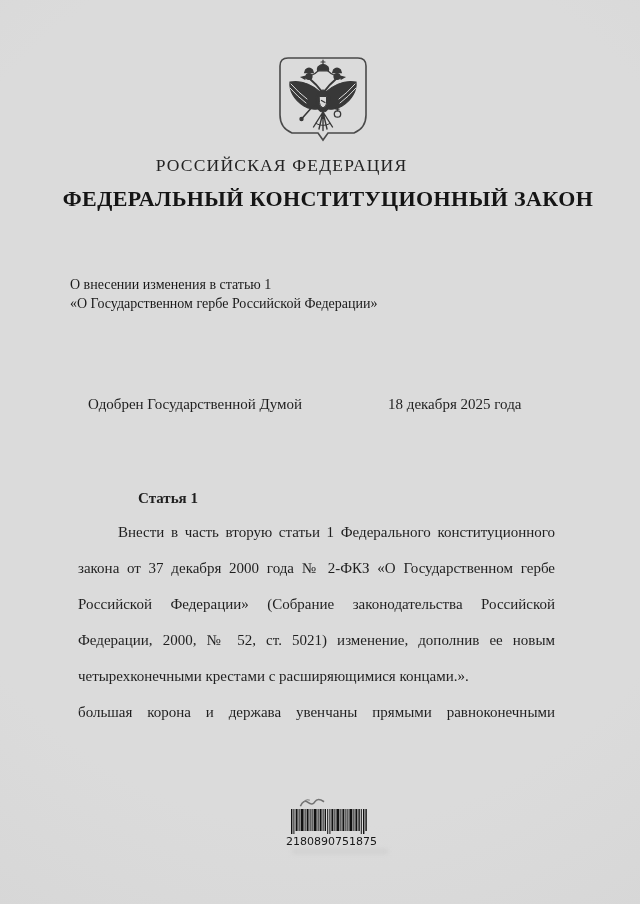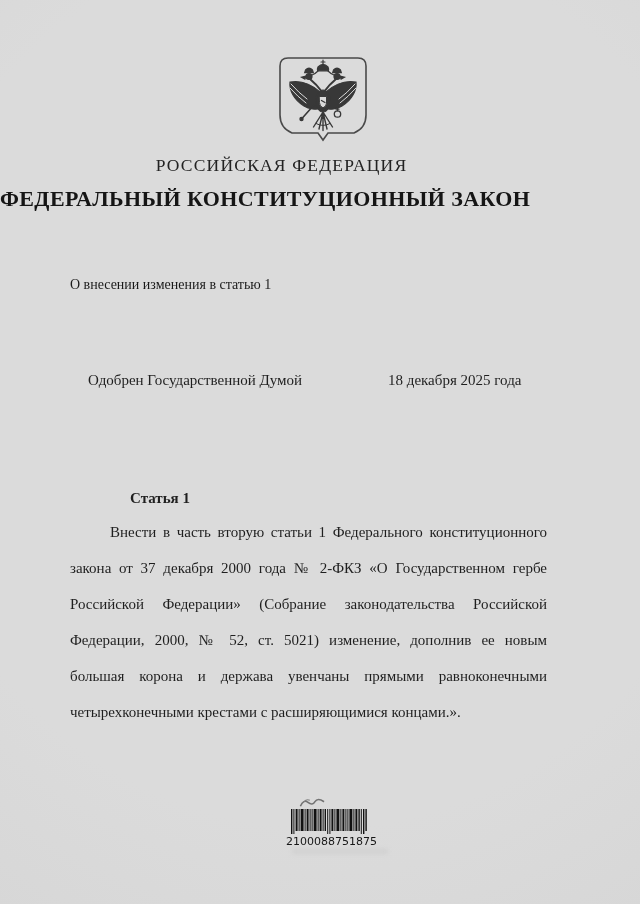--- a/index.html
+++ b/index.html
@@ -25,50 +25,51 @@
 
   
   .country-title{
     position:absolute; top:155px; left:0; width:563px;
     text-align:center;
     font-size:17.5px; letter-spacing:1.2px;
     color:#222;
   }
   .doc-type-title{
     position:absolute; top:186px; left:0; width:640px;
-    text-align:left;
+    text-align:center;
     font-size:22px; font-weight:bold; letter-spacing:.4px;
     color:#151515;
+    padding-left:16px;
   }
 
   
   .subject{
     position:absolute; top:276px; left:70px; width:500px;
     font-size:14px; font-weight:normal; line-height:18.5px;
     color:#1a1a1a;
   }
 
   
-  .approvals{ position:absolute; left:88px; top:372px; width:470px; }
+  .approvals{ position:absolute; left:88px; top:396px; width:470px; }
   .approval-row{ position:relative; height:30px; font-size:15px; }
   .approval-row .a-label{ position:absolute; left:0; top:0; }
   .approval-row .a-date{ position:absolute; left:300px; top:0; white-space:nowrap; }
   .approval-row.typewriter{
     font-family:"Liberation Mono", monospace;
     font-size:13.5px; font-weight:bold; letter-spacing:.2px;
   }
   .approval-row.typewriter .a-date{ top:2px; }
 
   
   .article-heading{
-    position:absolute; left:130px; top:490px;
+    position:absolute; left:138px; top:490px;
     font-size:15px; font-weight:bold;
   }
   .body-text{
-    position:absolute; left:70px; top:514px; width:477px;
+    position:absolute; left:78px; top:514px; width:477px;
     font-size:15px;
   }
   .body-line{
     height:36px; line-height:36px;
     text-align:justify; text-align-last:justify;
     white-space:normal;
   }
   .body-line.first{ text-indent:40px; }
   .body-line.last{ text-align-last:left; }
 
@@ -138,38 +139,39 @@
         <path d="M60.5 55.8 v-2.8 M59 54.2 h3"></path>
       </g>
     </svg>
   </div>
 
   <div class="country-title">РОССИЙСКАЯ ФЕДЕРАЦИЯ</div>
   <div class="doc-type-title">ФЕДЕРАЛЬНЫЙ КОНСТИТУЦИОННЫЙ ЗАКОН</div>
 
   <div class="subject">
     <div>О внесении изменения в статью 1</div>
+    <div>«О Государственном гербе Российской Федерации»</div>
   </div>
 
   <div class="approvals">
     <div class="approval-row">
       <span class="a-label">Одобрен Государственной Думой</span>
       <span class="a-date">18 декабря 2025 года</span>
     </div>
   </div>
 
   <div class="article-heading">Статья 1</div>
 
   <div class="body-text">
     <div class="body-line first">Внести в часть вторую статьи 1 Федерального конституционного</div>
     <div class="body-line">закона от 37 декабря 2000 года № 2-ФКЗ «О Государственном гербе</div>
     <div class="body-line">Российской Федерации» (Собрание законодательства Российской</div>
     <div class="body-line">Федерации, 2000, № 52, ст. 5021)  изменение, дополнив ее новым</div>
+    <div class="body-line last">четырехконечными крестами с расширяющимися концами.».</div>
     <div class="body-line">большая корона и держава увенчаны прямыми равноконечными</div>
-    <div class="body-line last">четырехконечными крестами с расширяющимися концами.».</div>
   </div>
 
   <div class="barcode">
     <svg class="barcode-smudge" viewBox="0 0 28 12" xmlns="http://www.w3.org/2000/svg">
       <path d="M2 9 q4 -7 8 -3 t7 0 t9 1" stroke="#5a5a5a" stroke-width="1.6" fill="none"></path>
       <path d="M6 5 q3 -3 6 -1" stroke="#6a6a6a" stroke-width="1" fill="none"></path>
     </svg>
     <svg class="barcode-bars" width="76" height="26" viewBox="0 0 76 26" xmlns="http://www.w3.org/2000/svg">
       <g fill="#111">
         <rect x="0" y="0" width="1.4" height="25"></rect>
@@ -199,21 +201,21 @@
         <rect x="62.4" y="0" width="1" height="22"></rect>
         <rect x="64.4" y="0" width="2" height="22"></rect>
         <rect x="67.4" y="0" width="1.4" height="22"></rect>
         <rect x="69.8" y="0" width="1" height="25"></rect>
         <rect x="72" y="0" width="1.4" height="25"></rect>
         <rect x="74.4" y="0" width="1.4" height="22"></rect>
       </g>
     </svg>
     <div class="barcode-digits">
       <span>2</span>
-      <span>100088</span>
+      <span>180890</span>
       <span>75187</span>
       <span>5</span>
     </div>
   </div>
 
   <div class="bottom-smudge"></div>
 
 </div>
 
 </body></html>

